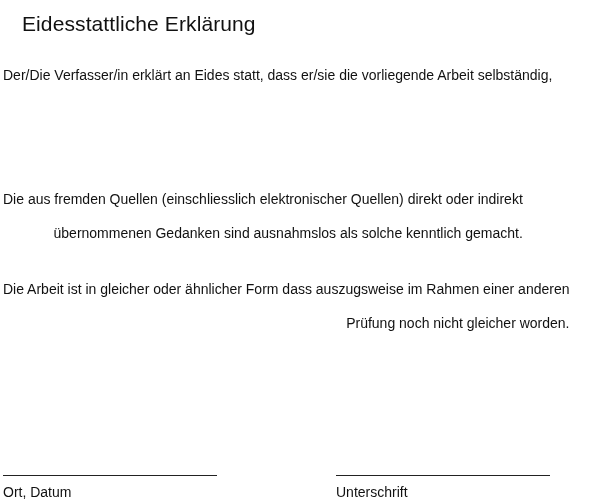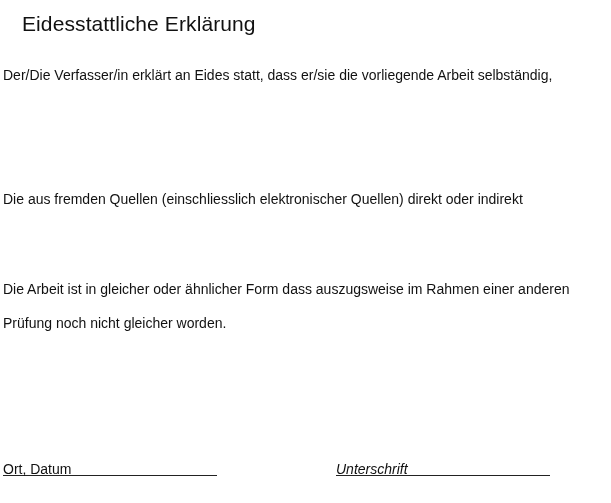--- a/index.html
+++ b/index.html
@@ -1,39 +1,40 @@
 <!DOCTYPE html>
 <html><head>
   <meta charset="utf-8">
   <style>
     html, body { margin: 0; padding: 0; background: #ffffff; }
     body { width: 611px; height: 503px; position: relative; overflow: hidden;
            font-family: "Liberation Sans", "DejaVu Sans", sans-serif; color: #111; }
     .title { position: absolute; left: 9px; top: -1px; font-size: 21px; font-weight: normal;
              margin: 13px; white-space: nowrap; letter-spacing: 0.1px; }
     .para { position: absolute; left: 3px; margin: 0; font-size: 14px; line-height: 34px; white-space: nowrap; }
-    .line { display: block; height: 34px; }
+    .line { display: block; height: 34px; text-align: right; }
     .sig-line { position: absolute; top: 475px; height: 1px; background: #222; width: 214px; }
-    .sig-label { position: absolute; top: 461px; font-size: 14px; white-space: nowrap; }
+    .sig-label { position: absolute; top: 484px; font-size: 14px; white-space: nowrap; }
   </style>
 </head>
 <body>
 
 <h1 class="title">Eidesstattliche Erklärung</h1>
 
 <div class="para" style="top:58px;">
   <span class="line">Der/Die Verfasser/in erklärt an Eides statt, dass er/sie die vorliegende Arbeit selbständig,</span>
 </div>
 
 <div class="para" style="top:182px;">
   <span class="line">Die aus fremden Quellen (einschliesslich elektronischer Quellen) direkt oder indirekt</span>
+  <span class="line">übernommenen Gedanken sind ausnahmslos als solche kenntlich gemacht.</span>
 </div>
 
 <div class="para" style="top:272px;">
   <span class="line">Die Arbeit ist in gleicher oder ähnlicher Form dass auszugsweise im Rahmen einer anderen</span>
   <span class="line">Prüfung noch nicht gleicher worden.</span>
 </div>
 
 <div class="sig-line" style="left:3px;"></div>
 <div class="sig-line" style="left:336px;"></div>
 
 <span class="sig-label" style="left:3px;">Ort, Datum</span>
-<span class="sig-label" style="left:336px;font-style:italic;">Unterschrift</span>
+<span class="sig-label" style="left:336px;">Unterschrift</span>
 
 </body></html>

